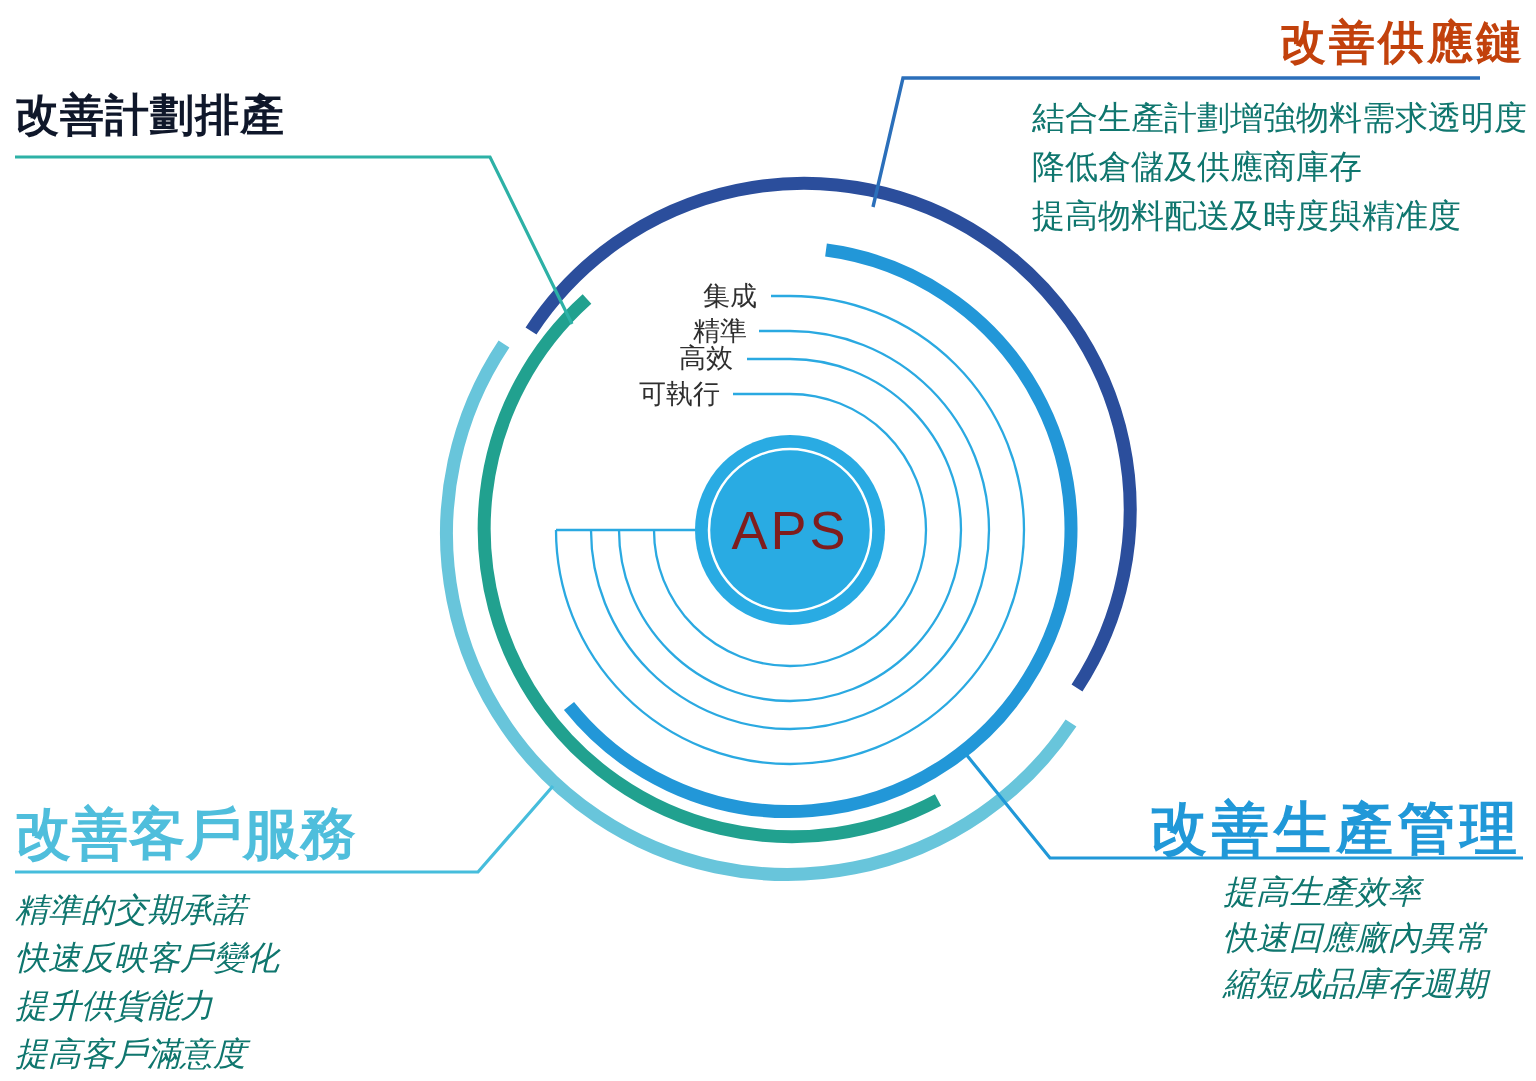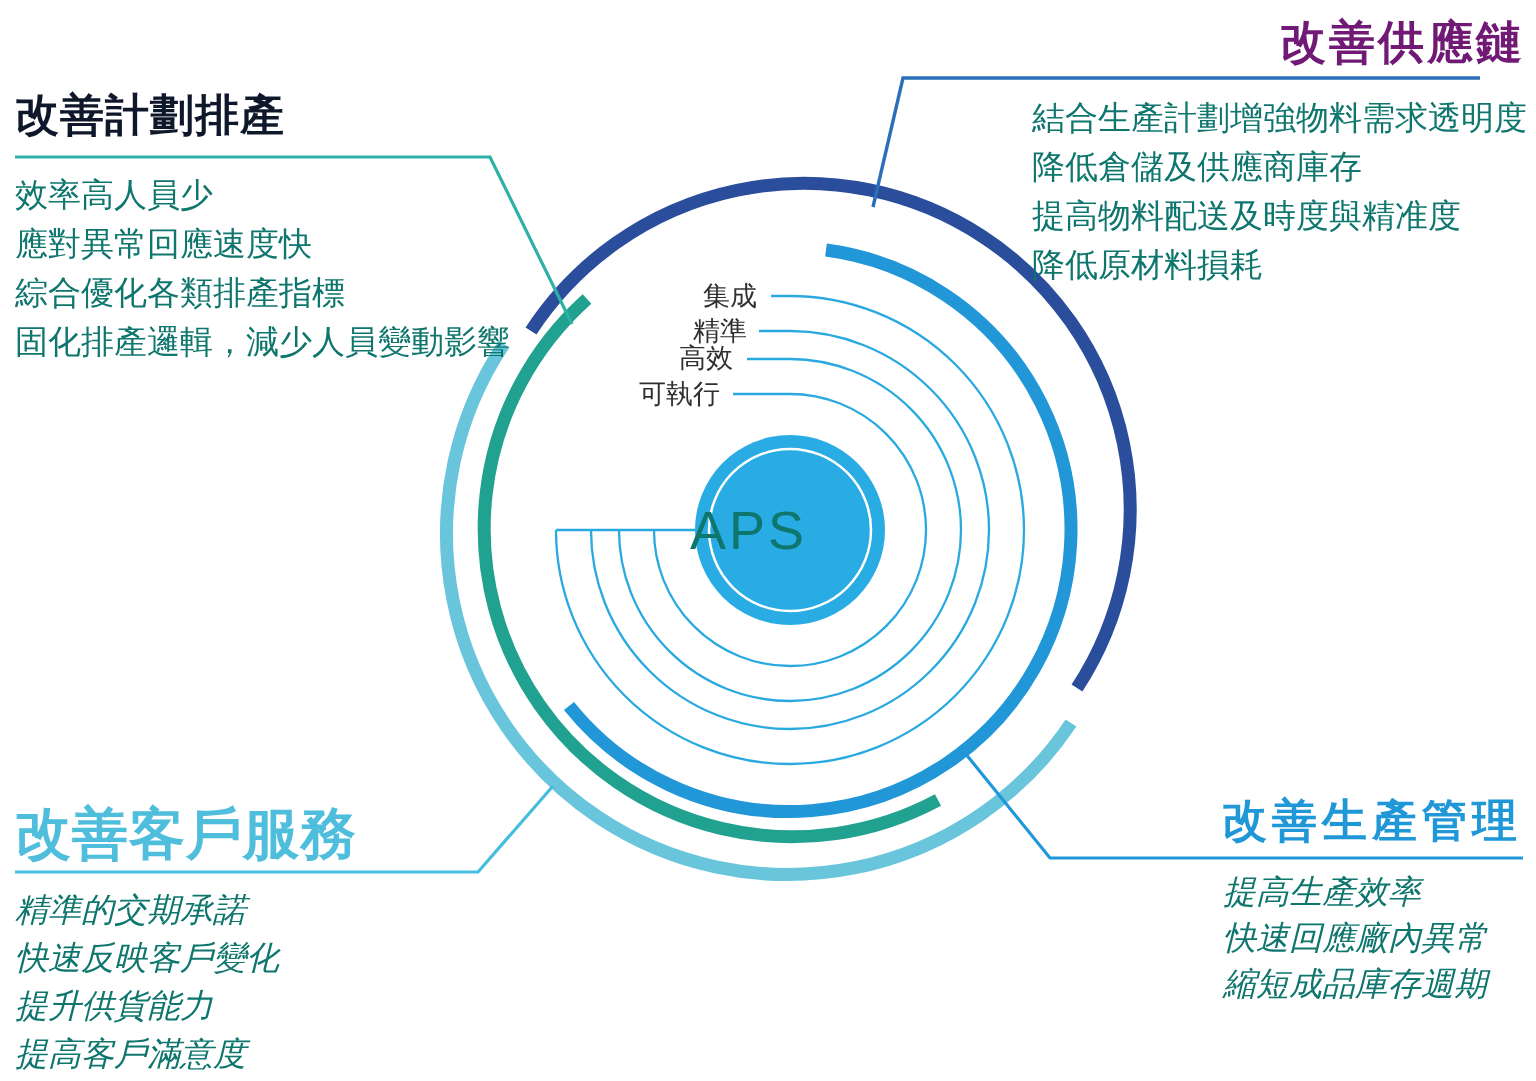--- a/index.html
+++ b/index.html
@@ -11,23 +11,23 @@
     overflow:hidden;
     font-family:"Liberation Sans","DejaVu Sans",sans-serif;
   }
   .stage svg{position:absolute;left:0;top:0;}
   .sec-title{
     position:absolute;
     font-weight:700;
     white-space:nowrap;
   }
   .t-tl{color:#0f172a;left:15px;top:86px;font-size:44px;letter-spacing:1px;}
-  .t-tr{color:#701a75;right:11px;top:12px;font-size:46px;letter-spacing:3px;}
+  .t-tr{color:#c2410c;right:11px;top:12px;font-size:46px;letter-spacing:3px;}
   .t-bl{color:#4FBEDC;left:15px;top:797px;font-size:56px;letter-spacing:1px;}
-  .t-br{color:#2098D8;right:14px;top:791px;font-size:45px;letter-spacing:5px;}
+  .t-br{color:#2098D8;right:14px;top:791px;font-size:57px;letter-spacing:5px;}
   .items{
     position:absolute;
     font-size:33px;
     color:#0f766e;
     white-space:nowrap;
     line-height:49px;
   }
   .items-tl{left:15px;top:170px;}
   .items-tr{left:1032px;top:93px;}
   .items-bl{left:15px;top:886px;line-height:48px;font-style:italic;}
@@ -39,25 +39,25 @@
     line-height:40px;
     white-space:nowrap;
   }
   .rl-0{right:779px;top:276px;}
   .rl-1{right:789px;top:311px;margin-left:16px;}
   .rl-2{right:803px;top:338px;}
   .rl-3{right:816px;top:374px;text-align:right;}
   .aps-label{
     position:absolute;
     left:690px;top:498px;width:200px;
-    text-align:left;
+    text-align:center;
     font-size:54px;
     letter-spacing:3px;
     line-height:64px;
-    color:#0f766e;
+    color:#7f1d1d;
   }
 </style>
 </head>
 <body>
 
 <div class="stage">
 
   <svg width="1536" height="1081" viewBox="0 0 1536 1081">
 
     <path d="M 531 331 A 326 326 0 0 1 1077 688" fill="none" stroke="#2B4E9C" stroke-width="13"></path>
@@ -81,33 +81,26 @@
   </svg>
 
   <div class="aps-label">APS</div>
 
   <div class="ring-label rl-0">集成</div>
   <div class="ring-label rl-1">精準</div>
   <div class="ring-label rl-2">高效</div>
   <div class="ring-label rl-3">可執行</div>
 
   <div class="sec-title t-tl">改善計劃排產</div>
-  <div class="items items-tl">
-      <div class="list-item">效率高人員少</div>
-      <div class="list-item">應對異常回應速度快</div>
-      <div class="list-item">綜合優化各類排產指標</div>
-      <div class="list-item">固化排產邏輯，減少人員變動影響</div>
-    </div>
 
   <div class="sec-title t-tr">改善供應鏈</div>
   <div class="items items-tr">
       <div class="list-item">結合生產計劃增強物料需求透明度</div>
       <div class="list-item">降低倉儲及供應商庫存</div>
       <div class="list-item">提高物料配送及時度與精准度</div>
-      <div class="list-item">降低原材料損耗</div>
     </div>
 
   <div class="sec-title t-bl">改善客戶服務</div>
   <div class="items items-bl">
       <div class="list-item">精準的交期承諾</div>
       <div class="list-item">快速反映客戶變化</div>
       <div class="list-item">提升供貨能力</div>
       <div class="list-item">提高客戶滿意度</div>
     </div>
 

